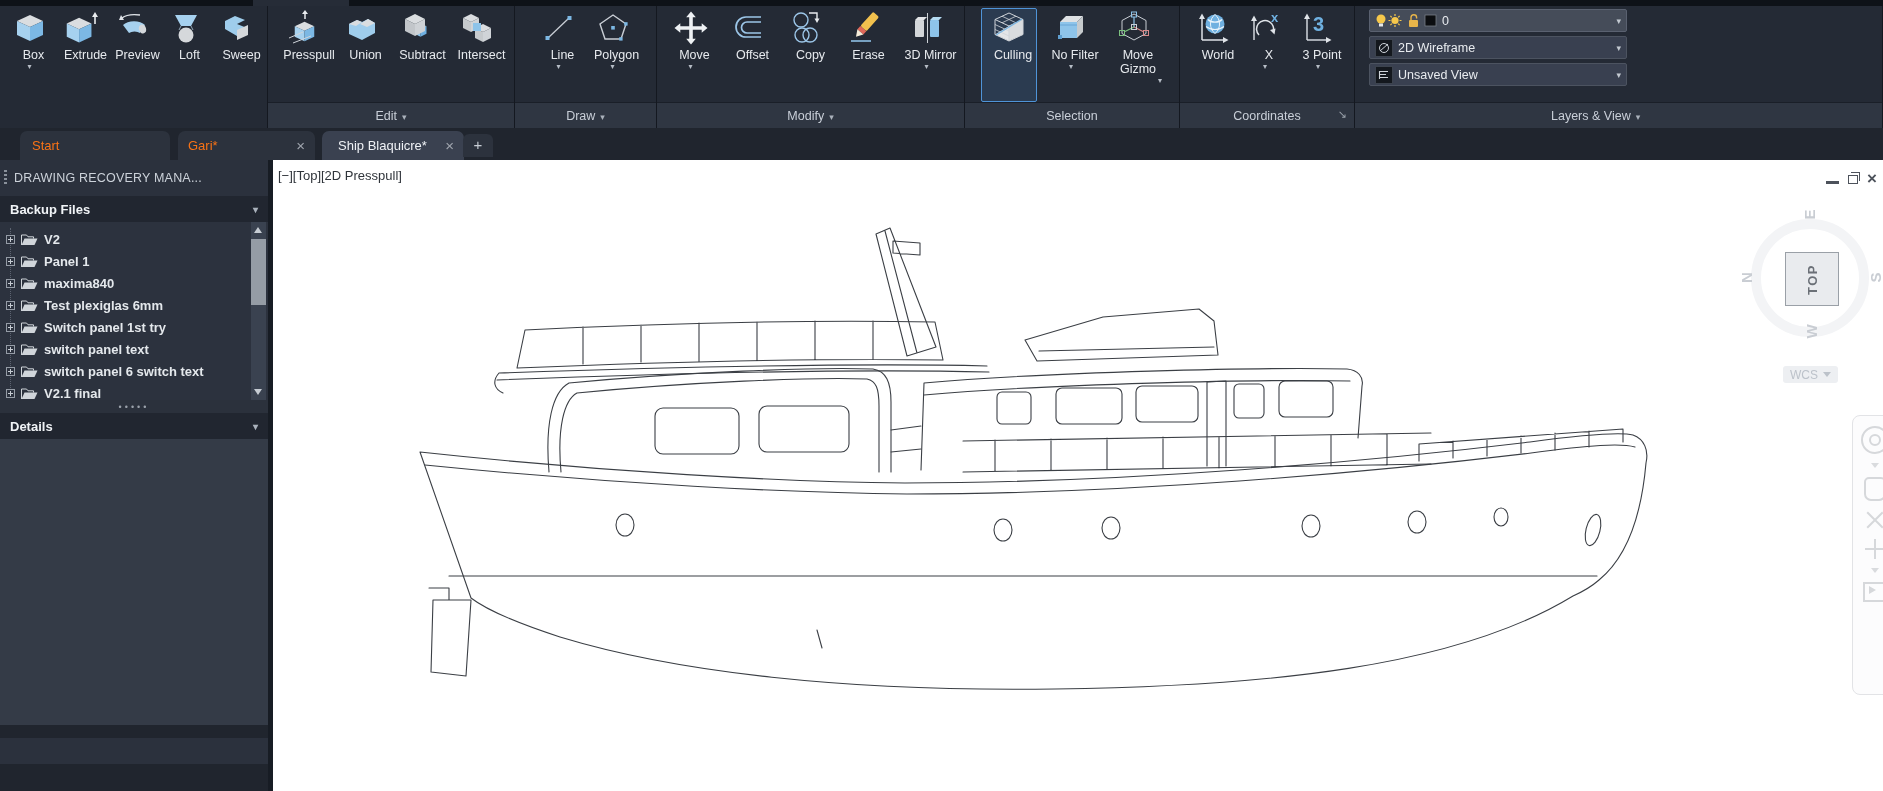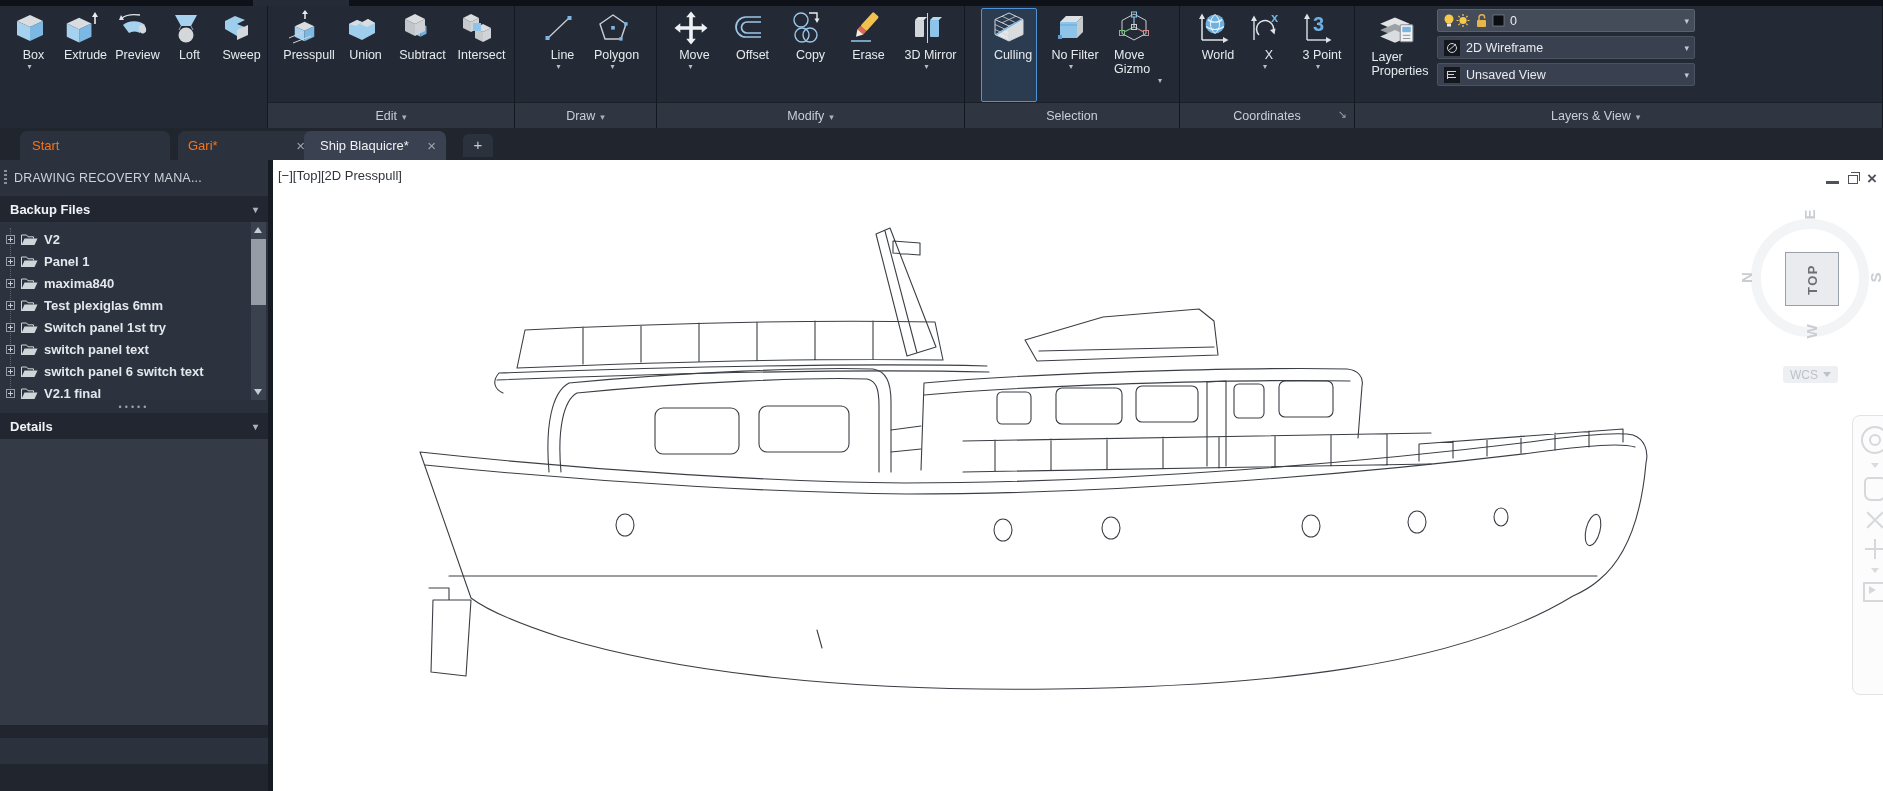--- a/index.html
+++ b/index.html
@@ -15,21 +15,21 @@
   .panel{display:flex;flex-direction:column;border-right:1px solid #141820;box-sizing:border-box;}
   .pbody{flex:1;display:flex;justify-content:center;gap:2px;padding:8px 2px 0;}
   .pfoot{height:25px;display:flex;align-items:center;justify-content:center;gap:5px;
          background:#2f3642;border-top:1px solid #1a1f28;font-size:12.5px;color:#c9cfd8;position:relative;}
   .fcaret::after{content:"▾";font-size:9px;color:#aab1bb;}
   .launcher{position:absolute;right:7px;top:5px;font-size:11px;color:#9aa1ab;}
   .launcher::after{content:"↘";}
   .rbtn{position:relative;display:flex;flex-direction:column;align-items:center;
         width:52px;padding-top:1px;box-sizing:border-box;border:1px solid transparent;border-radius:2px;}
   .rbtn .ic{width:36px;height:36px;flex:0 0 auto;}
-  .rlabel{margin-top:2px;font-size:12.5px;color:#e7eaee;text-align:left;line-height:1.12;padding-left:8px;}
+  .rlabel{margin-top:2px;font-size:12.5px;color:#e7eaee;text-align:center;line-height:1.12;padding-left:8px;}
   .caret{height:9px;}
   .caret::after{content:"▾";font-size:8px;color:#b6bdc6;display:block;margin-top:0px;}
   .rbtn.active{border:1px solid #4f94d8;background:#2b3b50;}
   .panel.create .rbtn{width:50px}
   .panel.modify .rbtn{width:56px}
   .panel.selection .rbtn{width:64px}
   .gizmo .caret{position:absolute;right:0px;bottom:16px;}
 
   
   .lv-body{justify-content:flex-start;padding-left:8px;}
@@ -419,31 +419,20 @@
         </div>
       </div>
       <div class="pfoot">
           <span>Coordinates</span>
           <span class="launcher"></span>
         </div>
     </div>
 
     <div class="panel" style="flex:1">
       <div class="pbody lv-body">
-        <div class="rbtn" style="width:66px">
-          <svg class="ic" viewBox="0 0 36 36" style="width:40px;height:38px">
-              <path d="M3 13 L17 7 L31 13 L17 19 Z" fill="#e2e4e6"></path>
-              <path d="M3 19 L17 13 L31 19 L17 25 Z" fill="#9ca1a6"></path>
-              <path d="M3 25 L17 19 L31 25 L17 31 Z" fill="#dadde0"></path>
-              <rect x="22" y="14" width="12" height="16" rx="1" fill="#f0f1f2" stroke="#8a9097"></rect>
-              <rect x="24" y="16" width="8" height="5" fill="#7ab5e2"></rect>
-              <path d="M24.5 24 H31.5 M24.5 27 H31.5" stroke="#8a9097" stroke-width="0.9"></path>
-            </svg>
-          <div class="rlabel"><span>Layer Properties</span></div>
-        </div>
         <div class="combo-col">
           <div class="combo first">
             <svg width="62" height="15" viewBox="0 0 62 15">
               <circle cx="6" cy="6" r="4.5" fill="#f6c84b"></circle>
                 <rect x="4" y="10.5" width="4" height="3" fill="#e6e8ea"></rect>
               <circle cx="20" cy="7.5" r="3.6" fill="#f6c84b"></circle>
                 <g stroke="#f6c84b" stroke-width="1.2">
                   <path d="M20 1 V3 M20 12 V14 M13.5 7.5 H15.5 M24.5 7.5 H26.5 M15.4 2.9 L16.8 4.3 M23.2 10.7 L24.6 12.1 M24.6 2.9 L23.2 4.3 M16.8 10.7 L15.4 12.1"></path>
                 </g>
               <rect x="34" y="7" width="9" height="7" rx="1" fill="#e8b54a"></rect>
@@ -485,21 +474,21 @@
   <div class="topstub"></div>
 
   <div class="tabbar">
     <div class="tab" style="left:20px;width:150px;padding-left:12px">
       <span>Start</span>
     </div>
     <div class="tab" style="left:178px;width:137px;padding-left:10px">
       <span>Gari*</span>
       <span class="tx"></span>
     </div>
-    <div class="tab active" style="left:304px;width:142px;padding-left:16px">
+    <div class="tab active" style="left:322px;width:142px;padding-left:16px">
       <span>Ship Blaquicre*</span>
       <span class="tx"></span>
     </div>
     <div class="plus-tab" style="left:463px"></div>
   </div>
 
   <div class="main">
 
     <div class="sidebar">
       <div class="sb-title">

